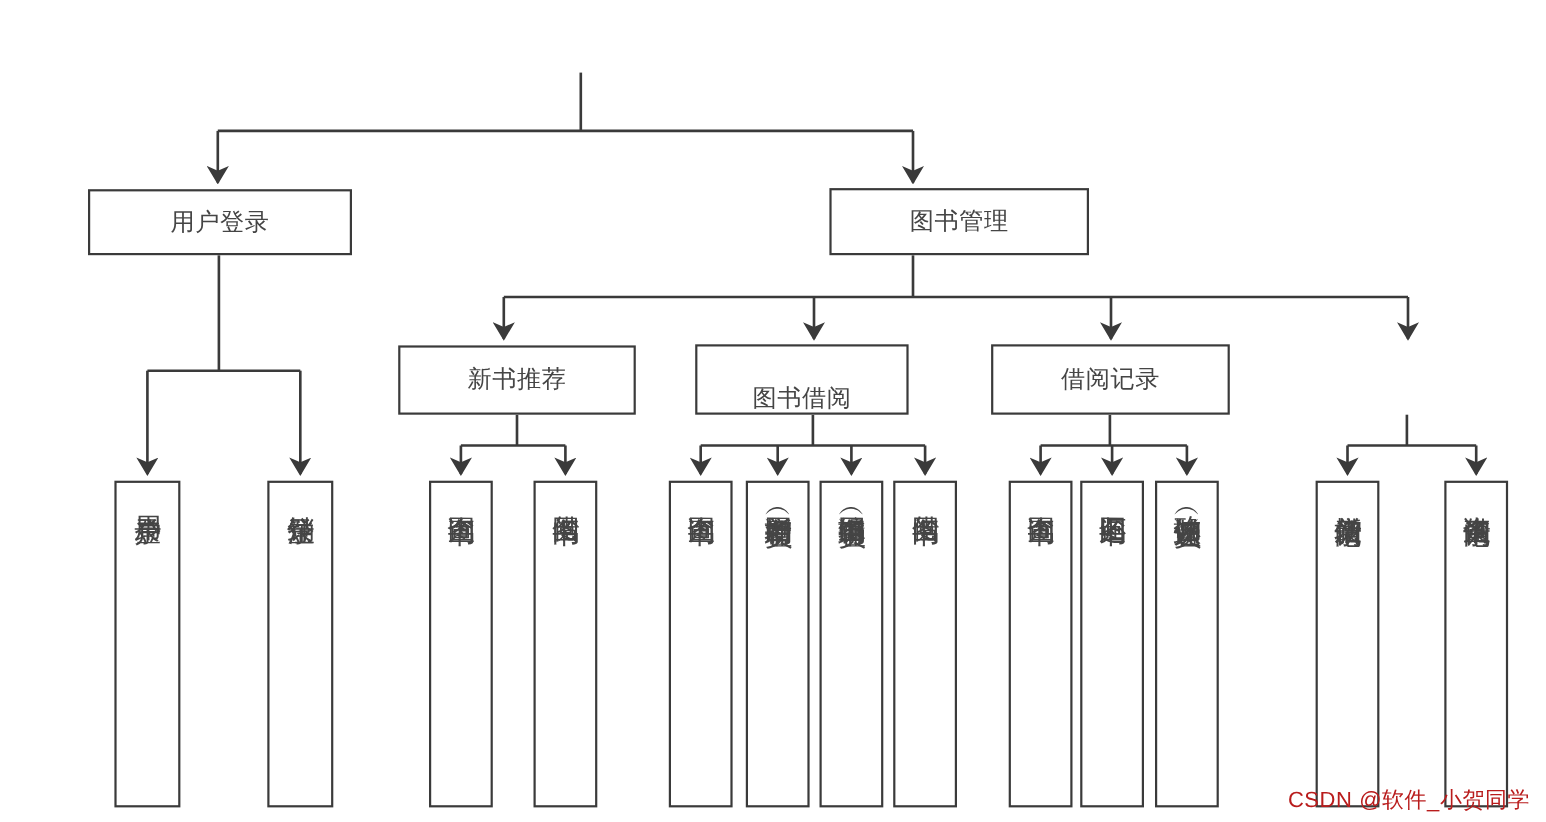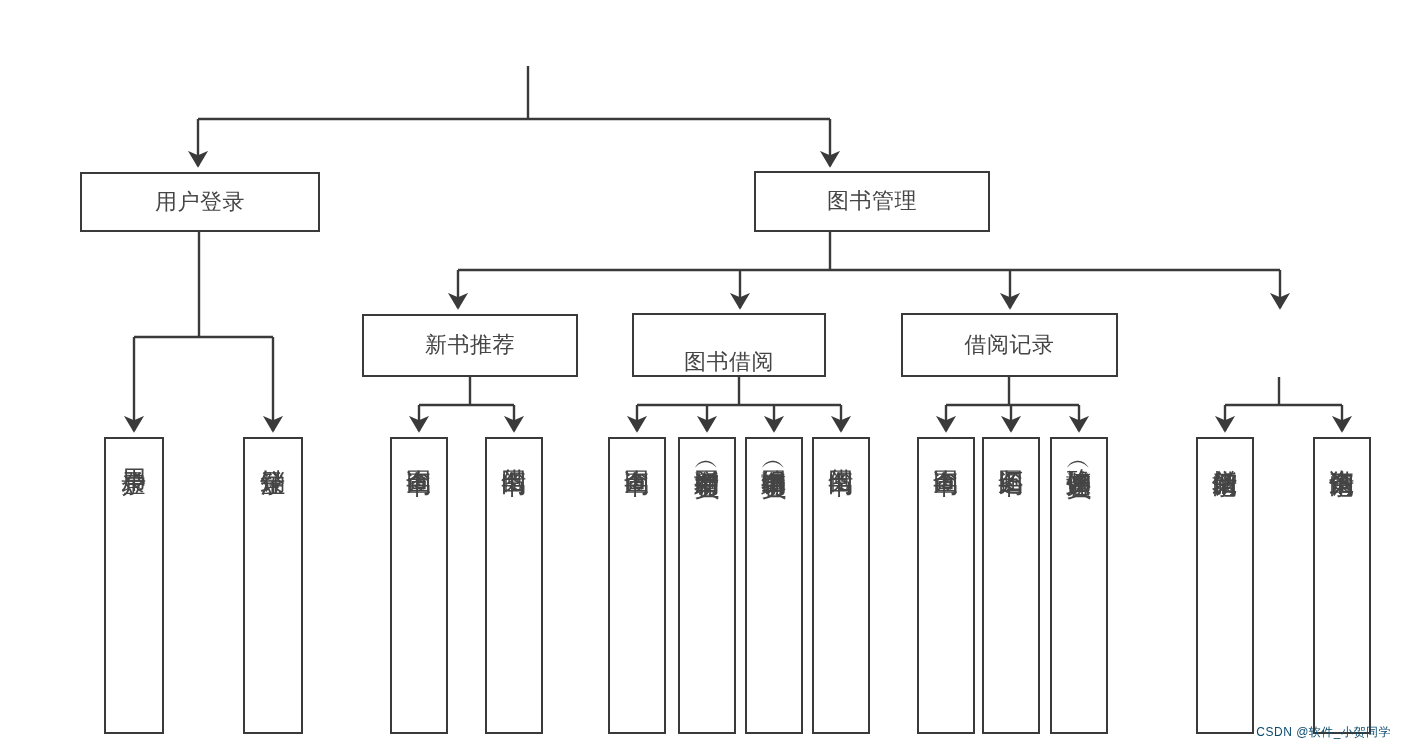--- a/index.html
+++ b/index.html
@@ -60,22 +60,22 @@
     line-height: 1.05;
     letter-spacing: 1px;
   }
   .node.root .node-label {
     font-size: 23px;
   }
   .watermark {
     position: absolute;
     right: 14px;
     bottom: 6px;
-    font-size: 12px;
-    color: #0c4a6e;
+    font-size: 20px;
+    color: #b91c1c;
     letter-spacing: 0.5px;
     white-space: nowrap;
     user-select: none;
   }
 </style>
 </head>
 <body>
 
 <div id="diagram-root">
 

